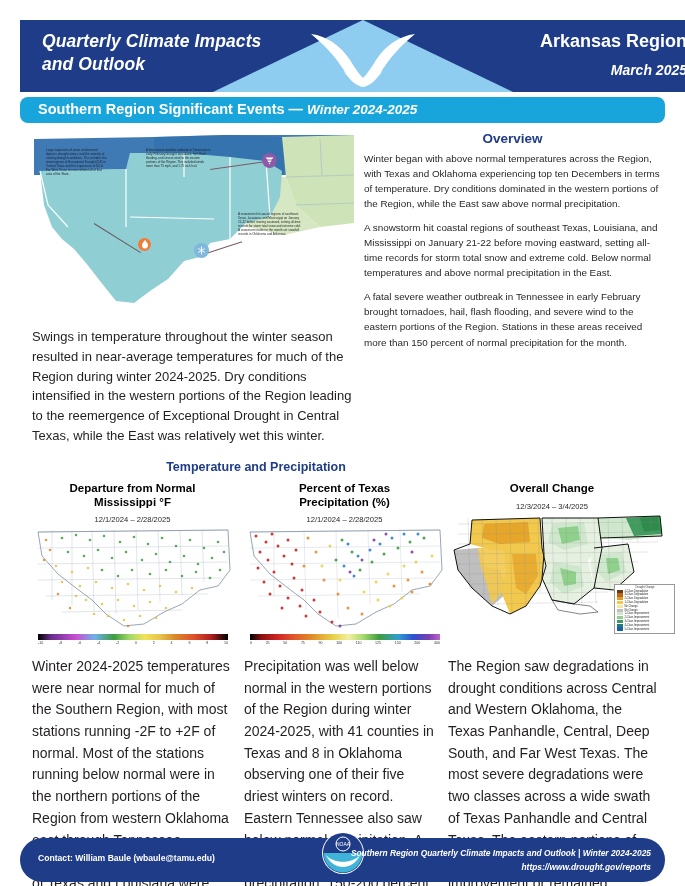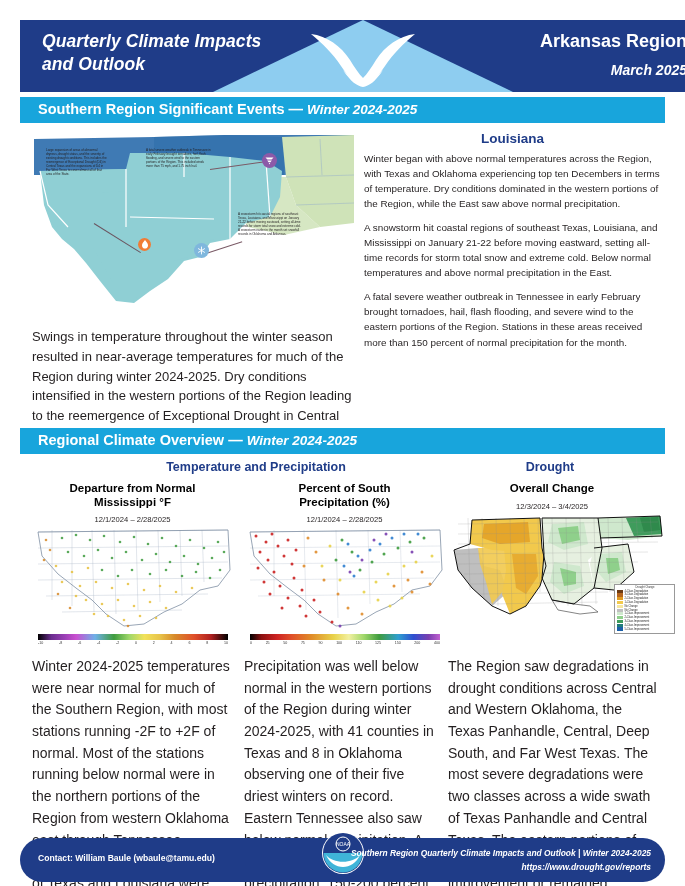--- a/index.html
+++ b/index.html
@@ -21,21 +21,21 @@
   .hdr-left .t1,.hdr-left .t2{
     font-size:17.5px;font-weight:bold;font-style:italic;color:#ffffff;line-height:1.32;letter-spacing:.1px;}
   .hdr-right{position:absolute;right:18px;top:10px;text-align:right;z-index:4;}
   .hdr-right .r1{font-size:18px;font-weight:bold;color:#ffffff;line-height:1.3;}
   .hdr-right .r2{font-size:14px;font-weight:bold;font-style:italic;color:#ffffff;margin-top:9px;}
 
   
   .secbar{position:absolute;left:20px;width:645px;height:26px;background:#18a5dc;}
   .secbar .txt{position:absolute;left:18px;top:4px;font-size:14.5px;font-weight:bold;color:#ffffff;white-space:nowrap;}
   .secbar .txt .ital{font-style:italic;font-size:13.5px;}
-  #secbar1{top:97px;}
+  #secbar1{top:97px;border-radius:8px;}
   #secbar2{top:428px;}
 
   
   .events{position:absolute;left:20px;top:123px;width:645px;height:288px;}
   .map-wrap{position:absolute;left:14px;top:8px;width:320px;height:190px;overflow:hidden;}
   .evt-caption{position:absolute;left:12px;top:204px;width:322px;font-size:13px;line-height:1.52;color:#231f20;}
 
   .ov-title{position:absolute;left:340px;top:8px;width:305px;text-align:center;
     font-size:13.5px;font-weight:bold;color:#1f3c88;}
   .ov-body{position:absolute;left:344px;top:28px;width:300px;}
@@ -164,36 +164,32 @@
           <path d="M4.5 0.6 L4.5 8.4"></path>
               <path d="M1.1 2.5 L7.9 6.5"></path>
               <path d="M1.1 6.5 L7.9 2.5"></path>
         </g>
           </svg>
       </div>
     </div>
 
     <div class="evt-caption">Swings in temperature throughout the winter season resulted in near-average temperatures for much of the Region during winter 2024-2025. Dry conditions intensified in the western portions of the Region leading to the reemergence of Exceptional Drought in Central Texas, while the East was relatively wet this winter.</div>
 
-    <div class="ov-title">Louisiana</div>
+    <div class="ov-title">Overview</div>
     <div class="ov-body">
       <p>Winter began with above normal temperatures across the Region, with Texas and Oklahoma experiencing top ten Decembers in terms of temperature. Dry conditions dominated in the western portions of the Region, while the East saw above normal precipitation.</p>
       <p>A snowstorm hit coastal regions of southeast Texas, Louisiana, and Mississippi on January 21-22 before moving eastward, setting all-time records for storm total snow and extreme cold. Below normal temperatures and above normal precipitation in the East.</p>
       <p>A fatal severe weather outbreak in Tennessee in early February brought tornadoes, hail, flash flooding, and severe wind to the eastern portions of the Region. Stations in these areas received more than 150 percent of normal precipitation for the month.</p>
     </div>
   </div>
 
-  <div class="secbar" id="secbar2">
-    <div class="txt"><span>Regional Climate Overview — </span><span class="ital">Winter 2024-2025</span></div>
-  </div>
 
   <div class="climate">
 
     <div class="grp-title" style="left:86px;top:6px;width:300px;">Temperature and Precipitation</div>
-    <div class="grp-title" style="left:430px;top:6px;width:200px;">Drought</div>
 
     <div class="panel-title" style="left:10px;top:28px;width:205px;">
       <span>Departure from Normal</span><br>
       <span>Mississippi °F</span>
     </div>
     <div class="panel-date" style="left:10px;top:61px;width:205px;">12/1/2024  –  2/28/2025</div>
 
     <div class="mapbox" style="left:12px;top:72px;width:200px;height:104px;">
       <svg width="200" height="104" viewBox="0 0 200 104">
         <rect width="200" height="104" fill="#ffffff"></rect>
@@ -286,21 +282,21 @@
       <span>0</span>
       <span>2</span>
       <span>4</span>
       <span>6</span>
       <span>8</span>
       <span>10</span>
     </div>
     <div class="panel-body" style="left:12px;top:202px;width:198px;">Winter 2024-2025 temperatures were near normal for much of the Southern Region, with most stations running -2F to +2F of normal. Most of the stations running below normal were in the northern portions of the Region from western Oklahoma east through Tennessee. Stations in southern two-thirds of Texas and Louisiana were generally +1-2F above normal.</div>
 
     <div class="panel-title" style="left:222px;top:28px;width:205px;">
-      <span>Percent of South</span><br>
+      <span>Percent of Texas</span><br>
       <span>Precipitation (%)</span>
     </div>
     <div class="panel-date" style="left:222px;top:61px;width:205px;">12/1/2024  –  2/28/2025</div>
 
     <div class="mapbox" style="left:224px;top:72px;width:200px;height:104px;">
       <svg width="200" height="104" viewBox="0 0 200 104">
         <rect width="200" height="104" fill="#ffffff"></rect>
         <g stroke="#9aa9bb" stroke-width="0.35" fill="none" opacity="0.7">
           <path d="M6 6 L196 4 M6 22 L196 20 M6 38 L196 36 M6 54 L190 52 M14 70 L176 68"></path>
           <path d="M30 4 L30 70 M60 4 L62 84 M92 4 L94 92 M124 4 L126 78 M156 4 L158 66"></path>

